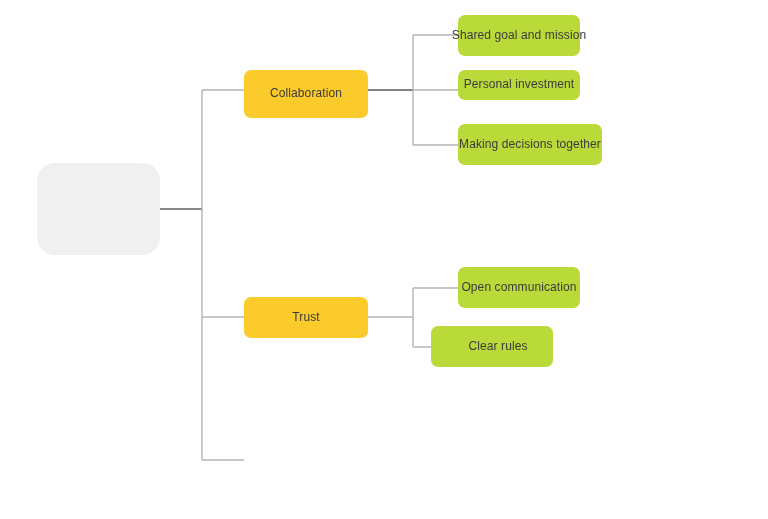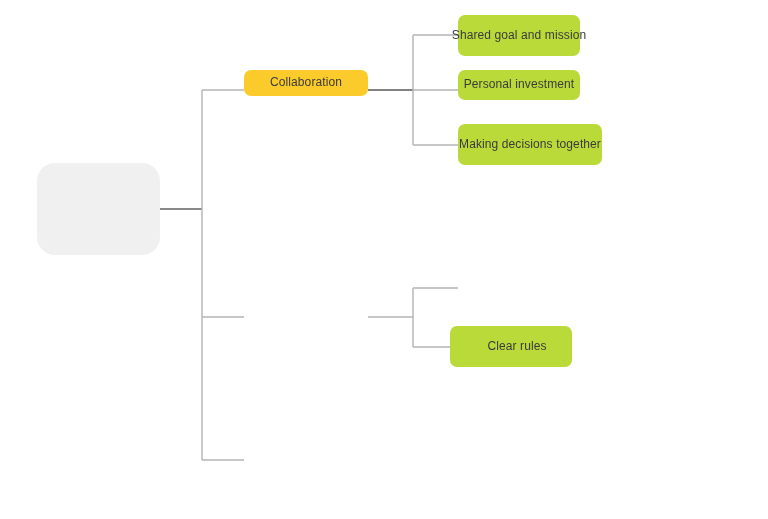--- a/index.html
+++ b/index.html
@@ -76,36 +76,42 @@
 
     <path d="M 413 288 L 413 347" stroke="#b4b4b4" stroke-width="1.4" fill="none"></path>
     <path d="M 413 288 L 458 288" stroke="#b4b4b4" stroke-width="1.4" fill="none"></path>
     <path d="M 413 347 L 458 347" stroke="#b4b4b4" stroke-width="1.4" fill="none"></path>
   </svg>
 
   <div class="node root" id="root-node" style="left: 37px; top: 163px; width: 123px; height: 92px; background: rgb(240, 240, 240); color: rgb(59, 59, 59);">
     <span class="node-label"></span>
   </div>
 
-  <div class="node level1" id="branch-0" style="left: 244px; top: 70px; width: 124px; height: 26px; background: rgb(251, 203, 44); color: rgb(59, 59, 59);">
+  <div class="node level1" id="branch-0" style="left: 244px; top: 70px; width: 124px; height: 48px; background: rgb(251, 203, 44); color: rgb(59, 59, 59);">
     <span class="node-label">Collaboration</span>
   </div>
 
+  <div class="node level1" id="branch-1" style="left: 244px; top: 297px; width: 124px; height: 41px; background: rgb(251, 203, 44); color: rgb(59, 59, 59);">
+    <span class="node-label">Trust</span>
+  </div>
 
 
   <div class="node level2" id="leaf-0-0" style="left: 458px; top: 15px; width: 122px; height: 41px; background: rgb(186, 218, 58); color: rgb(59, 59, 59);">
     <span class="node-label">Shared goal and mission</span>
   </div>
 
   <div class="node level2" id="leaf-0-1" style="left: 458px; top: 70px; width: 122px; height: 30px; background: rgb(186, 218, 58); color: rgb(59, 59, 59);">
     <span class="node-label">Personal investment</span>
   </div>
 
   <div class="node level2" id="leaf-0-2" style="left: 458px; top: 124px; width: 144px; height: 41px; background: rgb(186, 218, 58); color: rgb(59, 59, 59); align-items: center;">
     <span class="node-label">Making decisions together</span>
   </div>
 
+  <div class="node level2" id="leaf-1-0" style="left: 458px; top: 267px; width: 122px; height: 41px; background: rgb(186, 218, 58); color: rgb(59, 59, 59);">
+    <span class="node-label">Open communication</span>
+  </div>
 
-  <div class="node level2" id="leaf-1-1" style="left: 450px; top: 326px; width: 122px; height: 41px; background: rgb(186, 218, 58); color: rgb(59, 59, 59); padding-left: 20px;">
+  <div class="node level2" id="leaf-1-1" style="left: 431px; top: 326px; width: 122px; height: 41px; background: rgb(186, 218, 58); color: rgb(59, 59, 59); padding-left: 20px;">
     <span class="node-label">Clear rules</span>
   </div>
 
 </div>
 
 </body></html>

